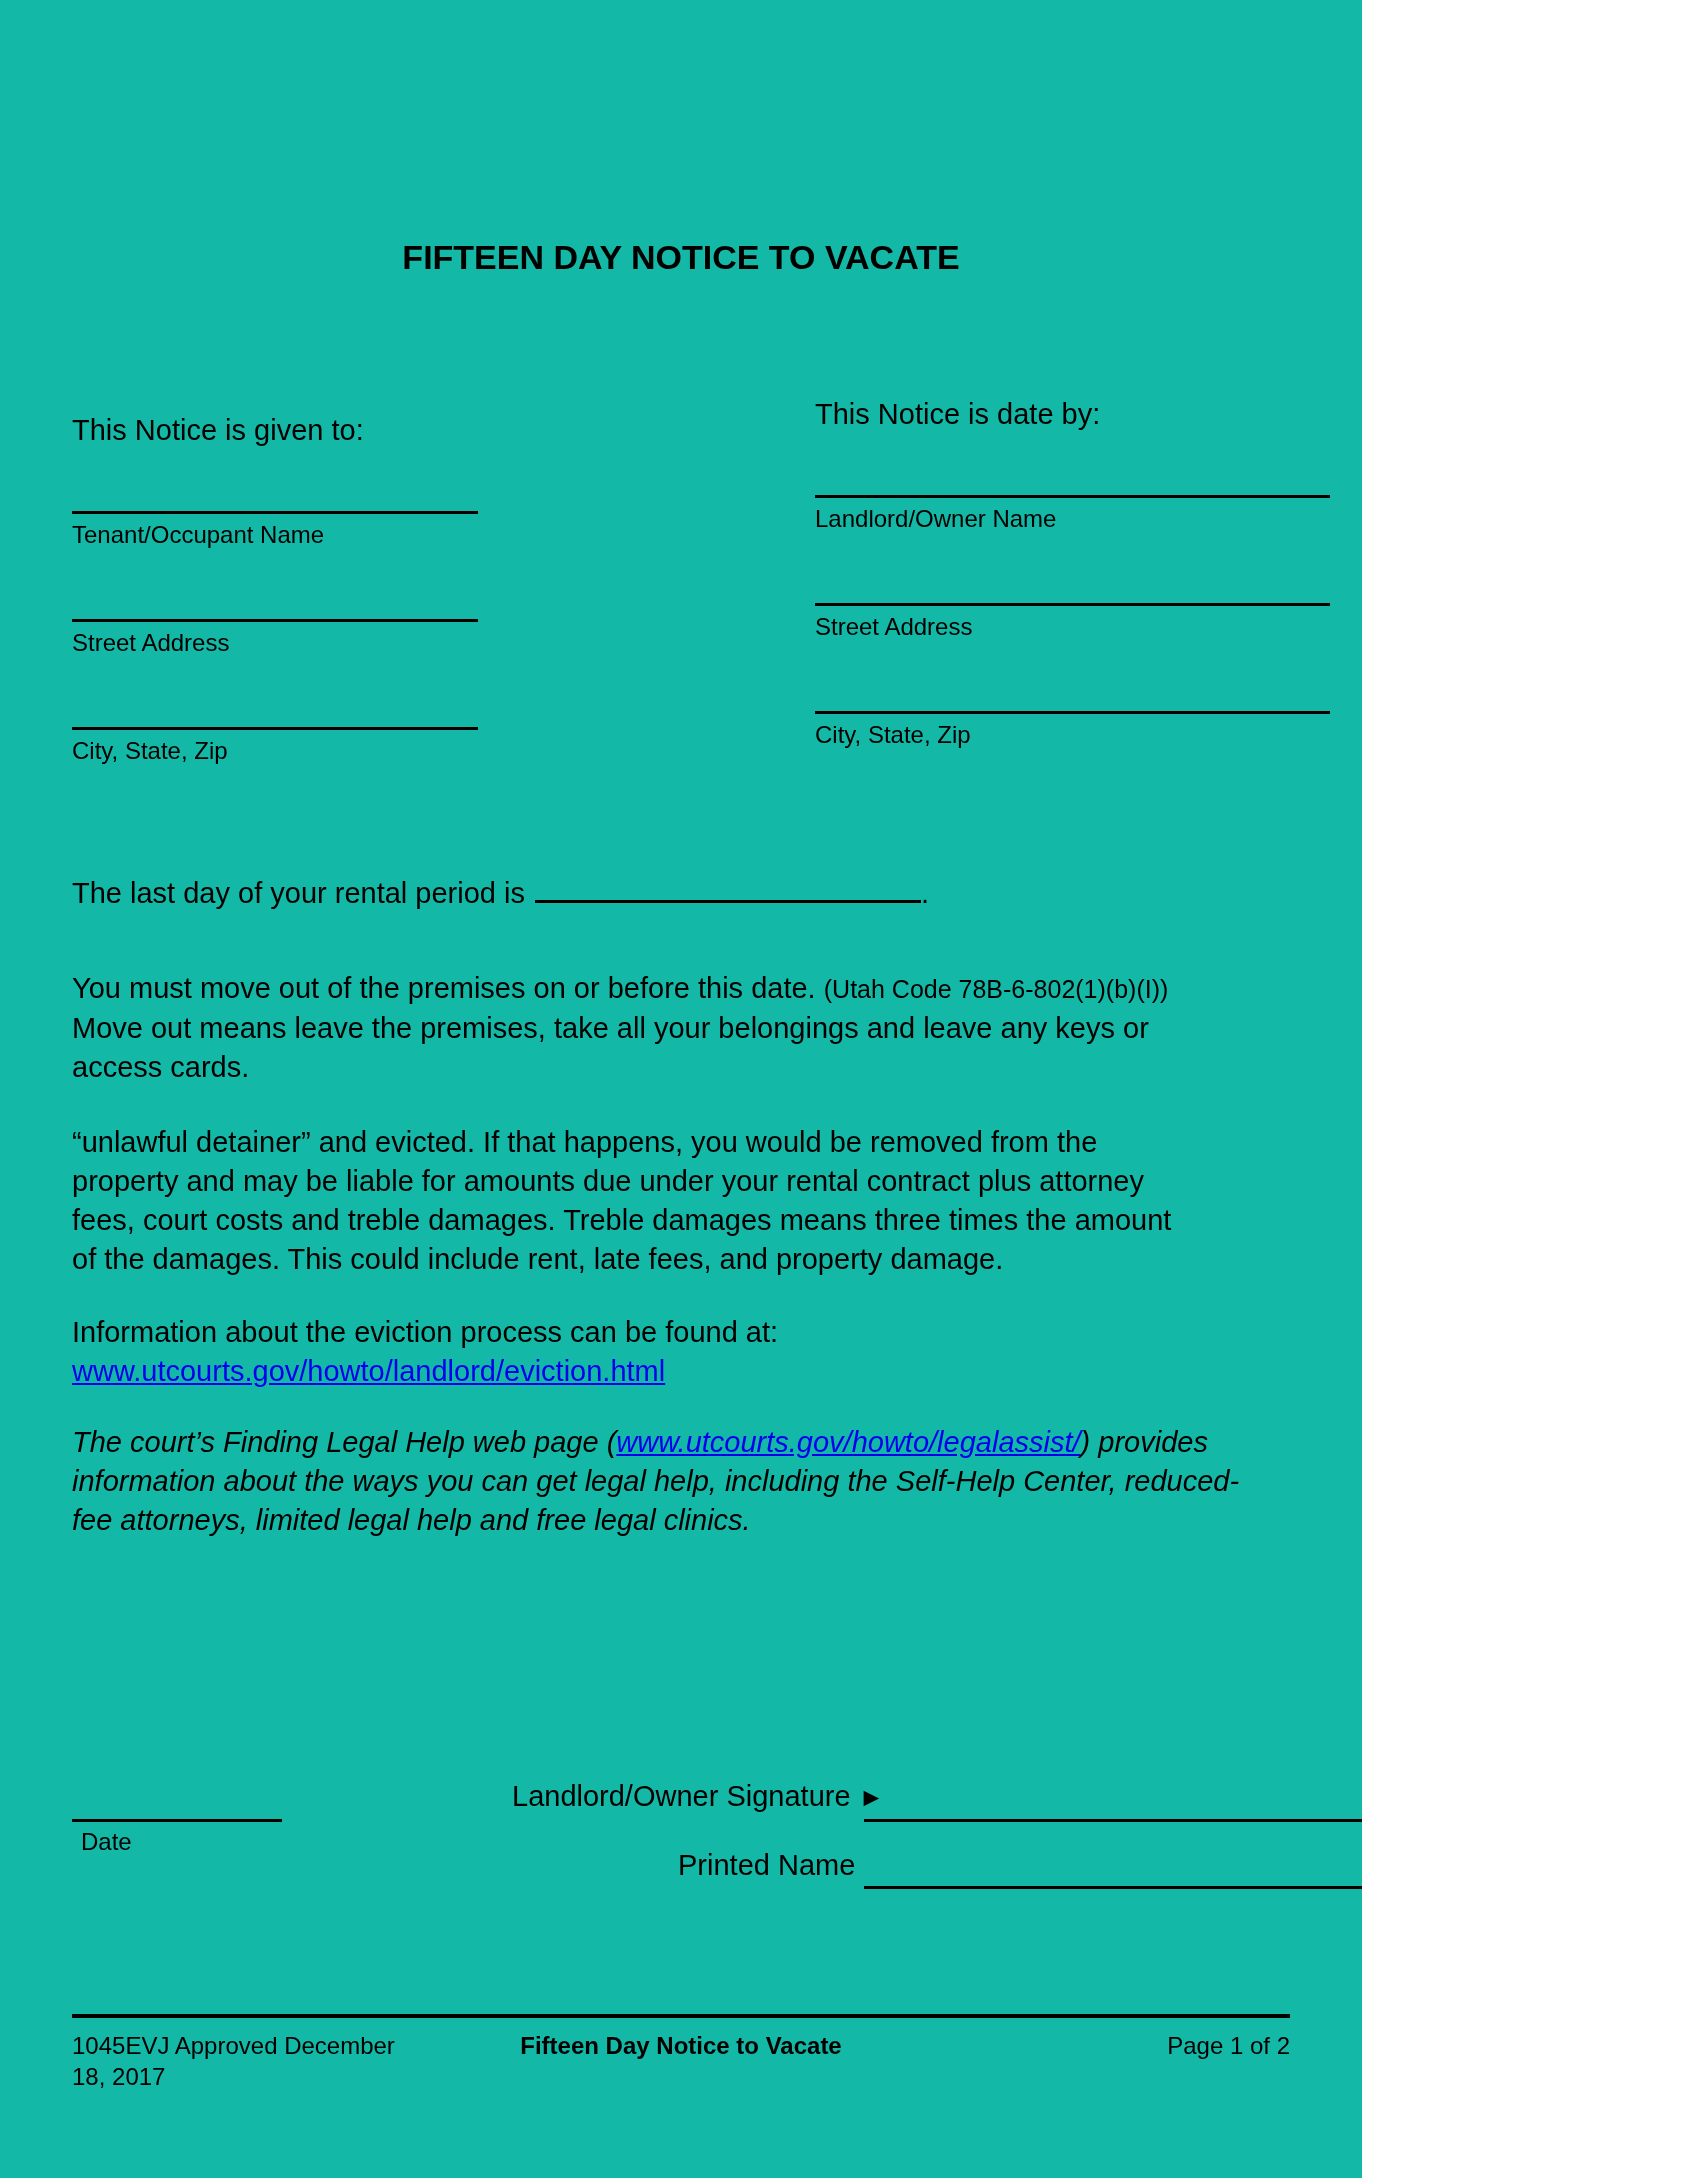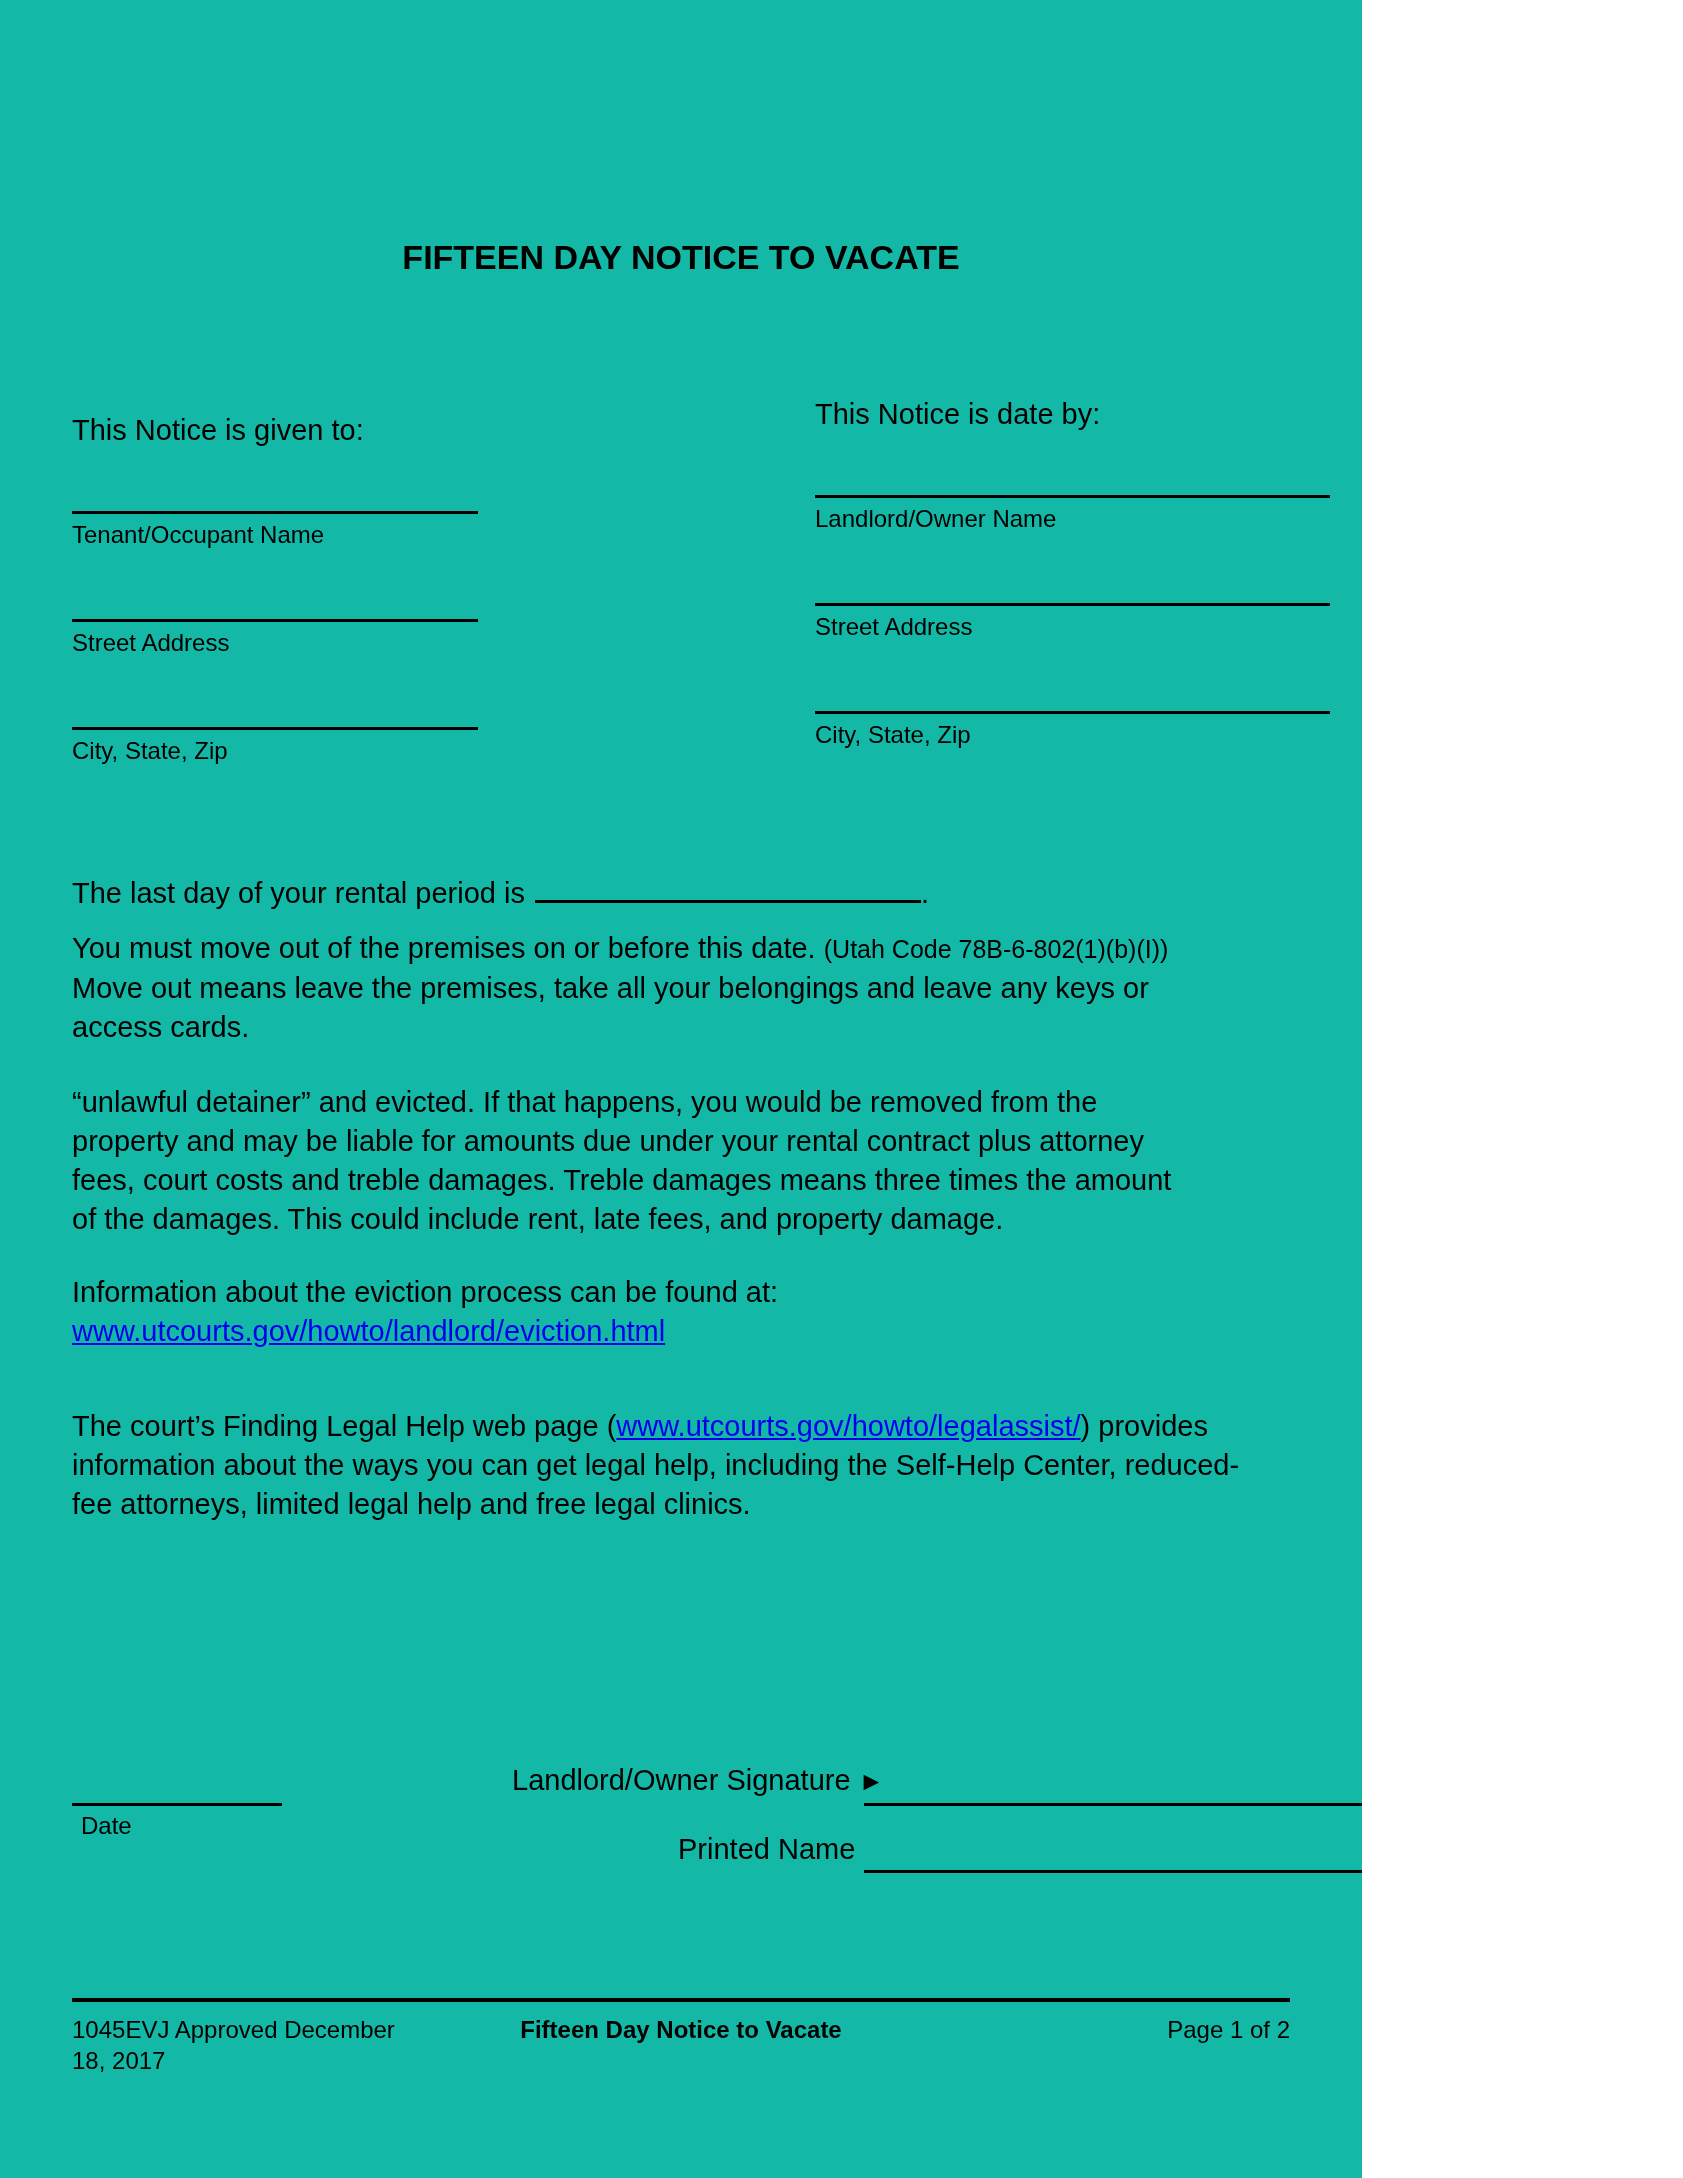--- a/index.html
+++ b/index.html
@@ -36,24 +36,24 @@
   .blank-inline {
     display: inline-block;
     width: 386px;
     height: 30px;
     border-bottom: 3px solid #000;
     margin-left: 10px;
     vertical-align: baseline;
   }
   .para { max-width: 1351px; margin: 0; }
   .para .pline { display: block; }
-  .p-moveout { margin-top: 16px; }
+  .p-moveout { margin-top: 56px; }
   .p-detainer { margin-top: 36px; }
   .p-evictinfo { margin-top: 34px; }
-  .p-legalhelp { margin-top: 56px; }
+  .p-legalhelp { margin-top: 32px; font-style: italic; }
   .citation { font-size: 25px; }
   a.doclink { color: #0000EE; text-decoration: underline; cursor: pointer; }
   .sig-block { position: relative; height: 134px; margin-top: 245px; }
   .date-line { position: absolute; left: 0; top: 34px; width: 210px; border-top: 3px solid #000; }
   .date-label { position: absolute; left: 9px; top: 42px; font-size: 24px; line-height: 30px; }
   .sig-label { position: absolute; left: 440px; top: -8px; white-space: nowrap; }
   .sig-arrow { font-size: 26px; }
   .sig-line { position: absolute; left: 792px; top: 34px; width: 574px; border-top: 3px solid #000; }
   .printed-label { position: absolute; left: 606px; top: 61px; }
   .printed-line { position: absolute; left: 792px; top: 101px; width: 574px; border-top: 3px solid #000; }

